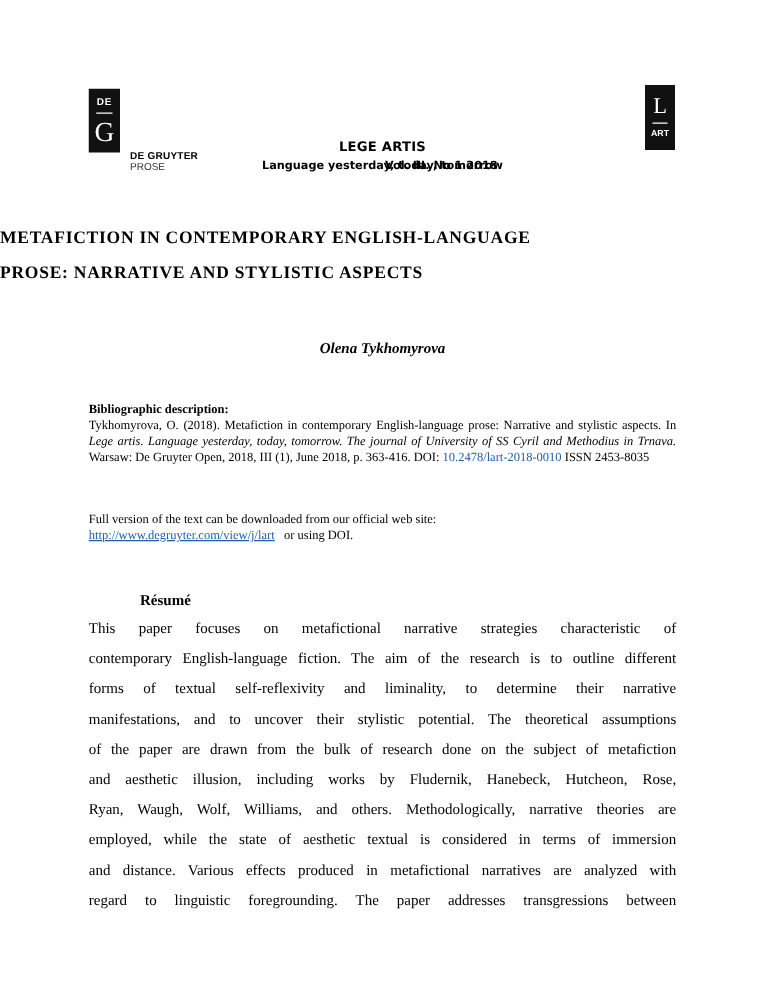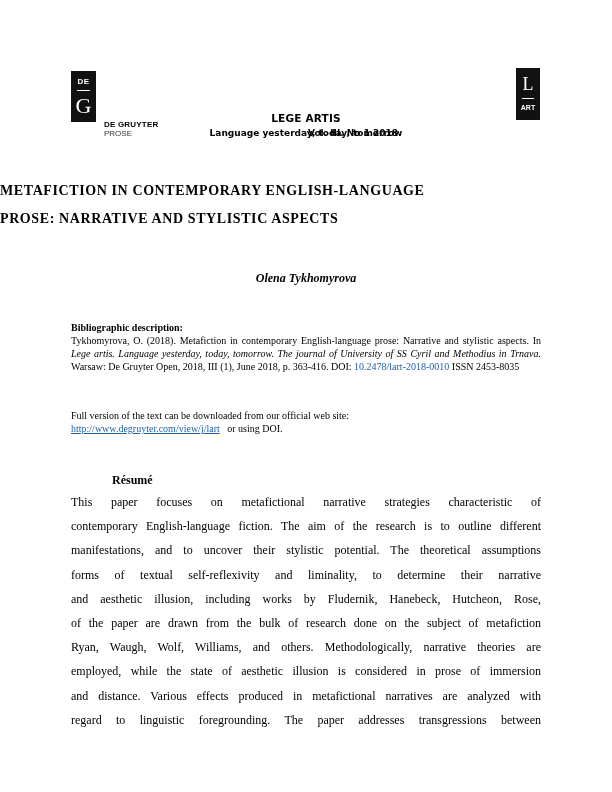--- a/index.html
+++ b/index.html
@@ -94,23 +94,23 @@
 
   <div class="fullver">
     <div>Full version of the text can be downloaded from our official web site:</div>
     <div><a class="link-u">http://www.degruyter.com/view/j/lart</a><span style="white-space:pre">   or using DOI.</span></div>
   </div>
 
   <div class="resume-head">Résumé</div>
   <div class="resume-body">
     <span class="ln">This paper focuses on metafictional narrative strategies characteristic of</span>
     <span class="ln">contemporary English-language fiction. The aim of the research is to outline different</span>
+    <span class="ln">forms of textual self-reflexivity and liminality, to determine their narrative</span>
     <span class="ln">manifestations, and to uncover their stylistic potential. The theoretical assumptions</span>
-    <span class="ln">forms of textual self-reflexivity and liminality, to determine their narrative</span>
+    <span class="ln">of the paper are drawn from the bulk of research done on the subject of metafiction</span>
     <span class="ln">and aesthetic illusion, including works by Fludernik, Hanebeck, Hutcheon, Rose,</span>
-    <span class="ln">of the paper are drawn from the bulk of research done on the subject of metafiction</span>
     <span class="ln">Ryan, Waugh, Wolf, Williams, and others. Methodologically, narrative theories are</span>
-    <span class="ln">employed, while the state of aesthetic illusion is considered in prose of immersion</span>
+    <span class="ln">employed, while the state of aesthetic textual is considered in terms of immersion</span>
     <span class="ln">and distance. Various effects produced in metafictional narratives are analyzed with</span>
     <span class="ln">regard to linguistic foregrounding. The paper addresses transgressions between</span>
   </div>
 
 </div>
 
 </body></html>

